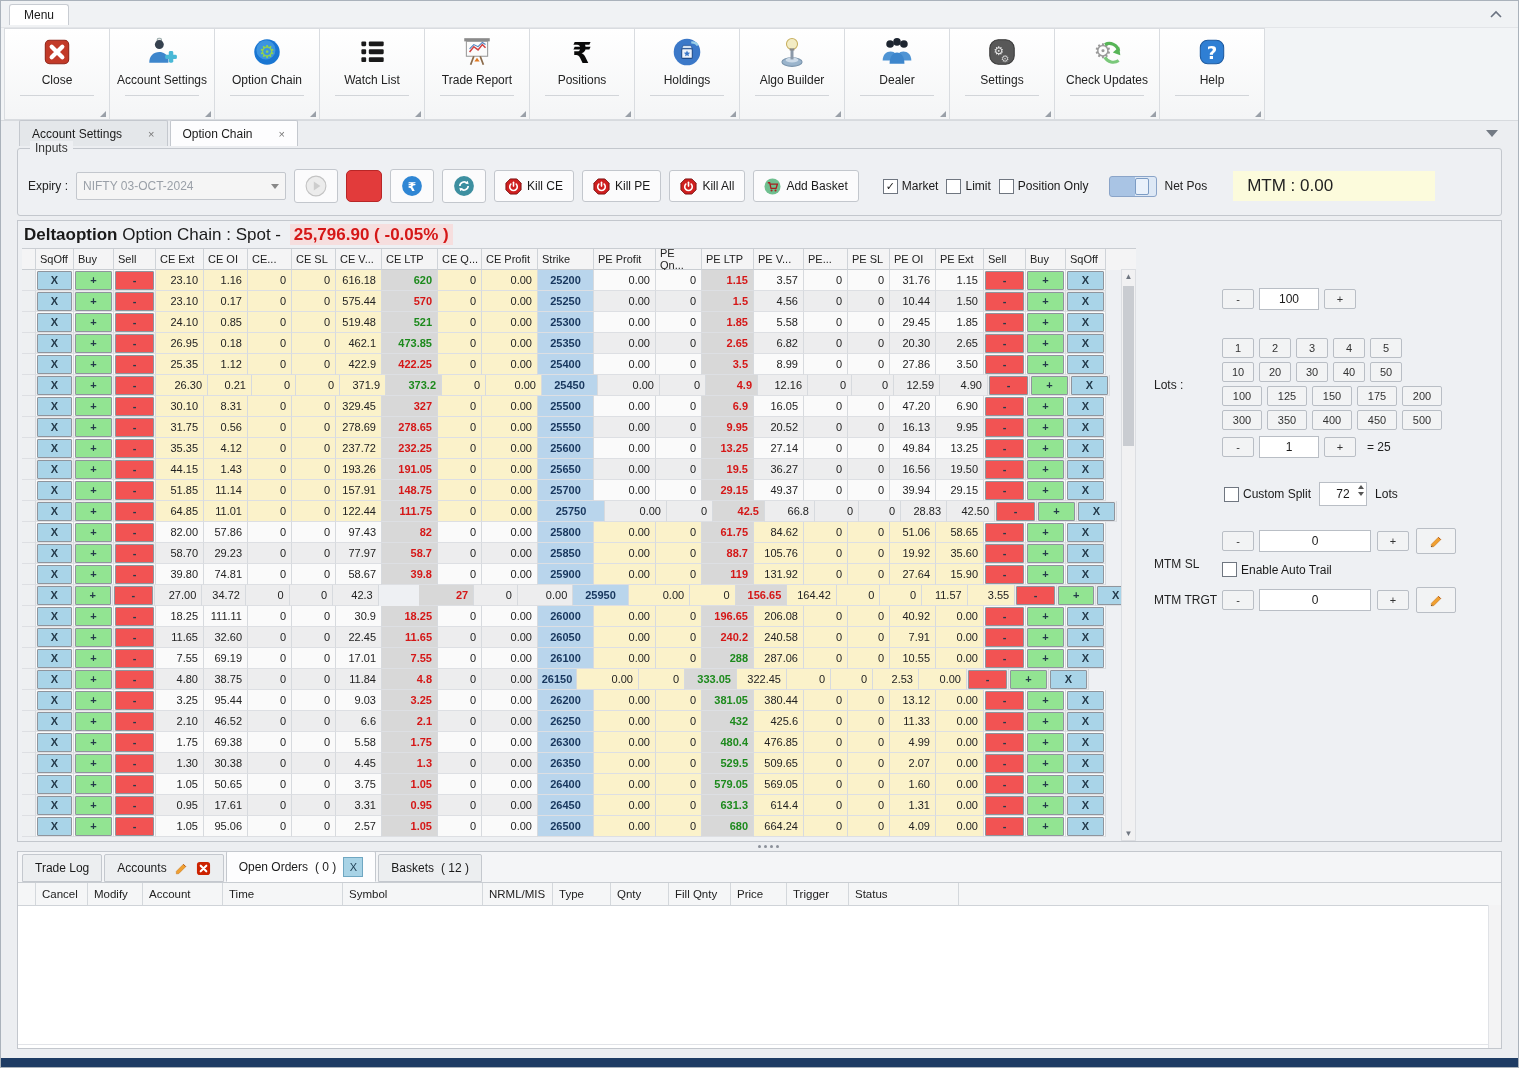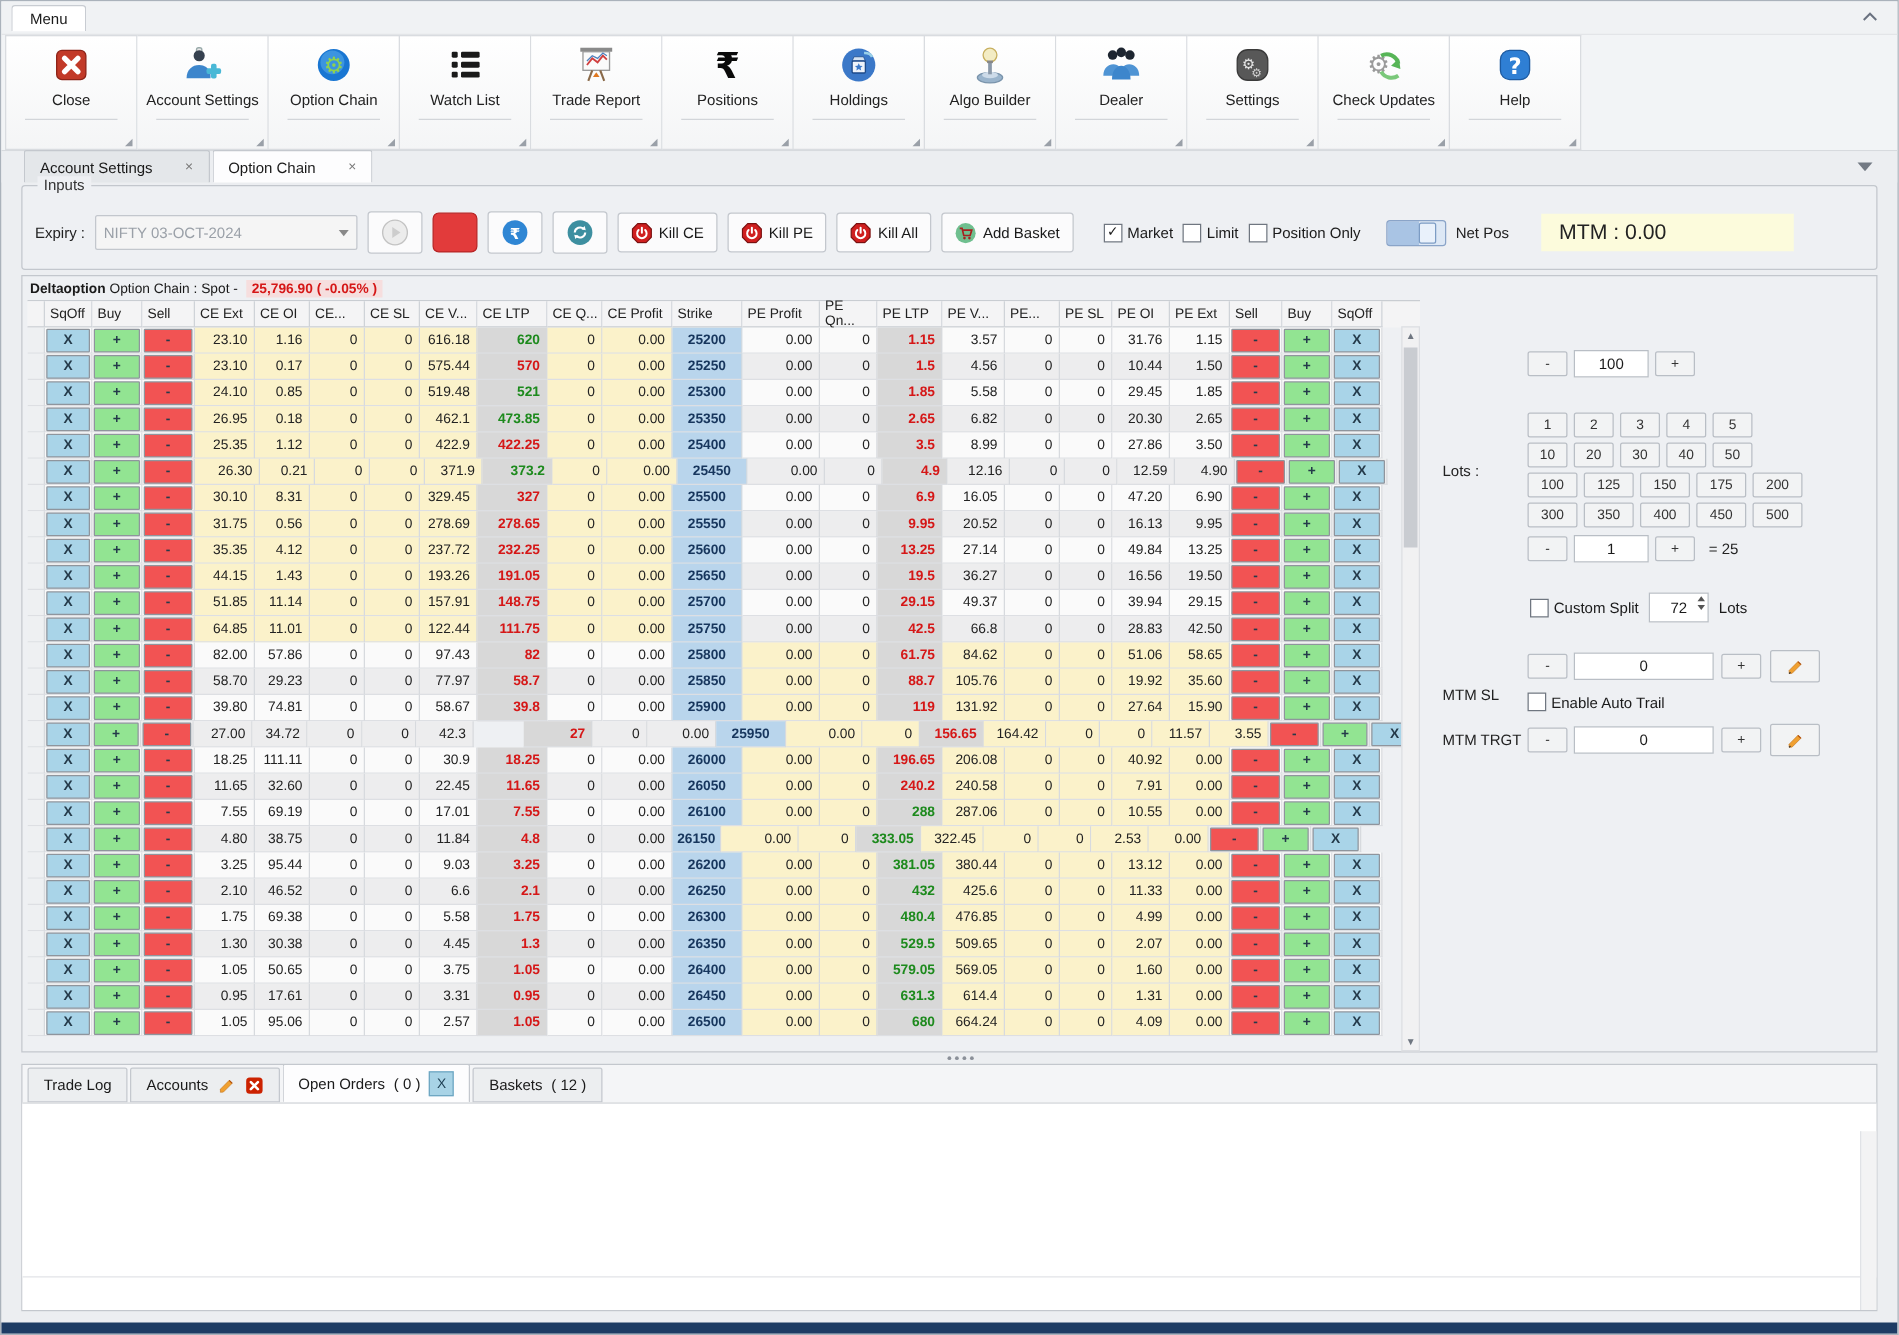--- a/index.html
+++ b/index.html
@@ -55,21 +55,21 @@
   .box{width:13px;height:13px;border:1px solid #6f7680;background:#fff;display:flex;align-items:center;
     justify-content:center;font-size:11px;line-height:11px;}
   .toggle{width:46px;height:19px;border:1px solid #8aa4c8;border-radius:3px;position:relative;
     background:linear-gradient(90deg,#a9c4e4 55%,#dde8f5 55%);}
   .toggle .knob{position:absolute;left:55%;top:1px;width:12px;height:15px;background:#e9f1fb;
     border:1px solid #7c9cc4;border-radius:2px;}
   .mtmbox{width:188px;height:30px;background:var(--mtm-bg);display:flex;align-items:center;
     padding-left:14px;font-size:17px;color:#222;}
   
   .main-panel{margin:0 16px;border:1px solid #c3c7cd;background:#eef0f3;height:620px;display:flex;flex-direction:column;}
-  .spot-line{font-size:11px;padding:4px 2px 3px 6px;}
+  .spot-line{font-size:17px;padding:4px 2px 3px 6px;}
   .spot-line .app{font-weight:bold;}
   .spot-line .val{color:#d51717;font-weight:bold;background:#f6dede;padding:1px 4px;margin-left:4px;}
   .main-body{display:flex;flex:1;min-height:0;}
   .chain-wrap{width:1114px;position:relative;padding-left:4px;}
   .t-head{display:flex;height:21px;background:#f4f4f5;border-top:1px solid #c9cdd2;}
   .t-head .hc{border-right:1px solid #cfd3d8;border-bottom:1px solid #c9cdd2;font-size:11px;color:#222;
     display:flex;align-items:center;padding-left:4px;box-sizing:border-box;background:#f4f4f5;}
   .t-body{overflow:hidden;}
   .trow{display:flex;height:21px;}
   .tc{box-sizing:border-box;border-right:1px solid #d7dade;border-bottom:1px solid #dddfe3;font-size:11px;
@@ -843,21 +843,21 @@
               <div class="abtn minus">-</div>
             </div>
             <div class="tc yel" style="width: 48px;">64.85</div>
             <div class="tc yel" style="width: 44px;">11.01</div>
             <div class="tc yel" style="width: 44px;">0</div>
             <div class="tc yel" style="width: 44px;">0</div>
             <div class="tc yel" style="width: 46px;">122.44</div>
             <div class="tc ltp down" style="width: 56px;">111.75</div>
             <div class="tc yel" style="width: 44px;">0</div>
             <div class="tc yel" style="width: 56px;">0.00</div>
-            <div class="tc strike" style="width: 56px;">25750</div>
+            <div class="tc strike" style="width: 67px;">25750</div>
             <div class="tc alt" style="width: 62px;">0.00</div>
             <div class="tc alt" style="width: 46px;">0</div>
             <div class="tc ltp down" style="width: 52px;">42.5</div>
             <div class="tc alt" style="width: 50px;">66.8</div>
             <div class="tc alt" style="width: 44px;">0</div>
             <div class="tc alt" style="width: 42px;">0</div>
             <div class="tc alt" style="width: 46px;">28.83</div>
             <div class="tc alt" style="width: 48px;">42.50</div>
             <div class="tc actc alt" style="width: 42px;">
               <div class="abtn minus">-</div>
@@ -1568,18 +1568,33 @@
       <span>Open Orders</span>
       <span>( 0 )</span>
       <span class="xchip">X</span>
     </div>
     <div class="btab">
       <span>Baskets</span>
       <span>( 12 )</span>
     </div>
   </div>
   <div class="orders-grid">
+    <div class="o-head" id="orders-head">
+        <div class="hc" style="width: 18px;"></div>
+        <div class="hc" style="width: 52px;">Cancel</div>
+        <div class="hc" style="width: 55px;">Modify</div>
+        <div class="hc" style="width: 80px;">Account</div>
+        <div class="hc" style="width: 120px;">Time</div>
+        <div class="hc" style="width: 140px;">Symbol</div>
+        <div class="hc" style="width: 70px;">NRML/MIS</div>
+        <div class="hc" style="width: 58px;">Type</div>
+        <div class="hc" style="width: 58px;">Qnty</div>
+        <div class="hc" style="width: 62px;">Fill Qnty</div>
+        <div class="hc" style="width: 56px;">Price</div>
+        <div class="hc" style="width: 62px;">Trigger</div>
+        <div class="hc" style="width: 110px;">Status</div>
+      </div>
     <div class="o-body"></div>
     <div class="o-scroll"></div>
   </div>
 </div>
 
 <div class="statusbar"></div>
 
 </body></html>

